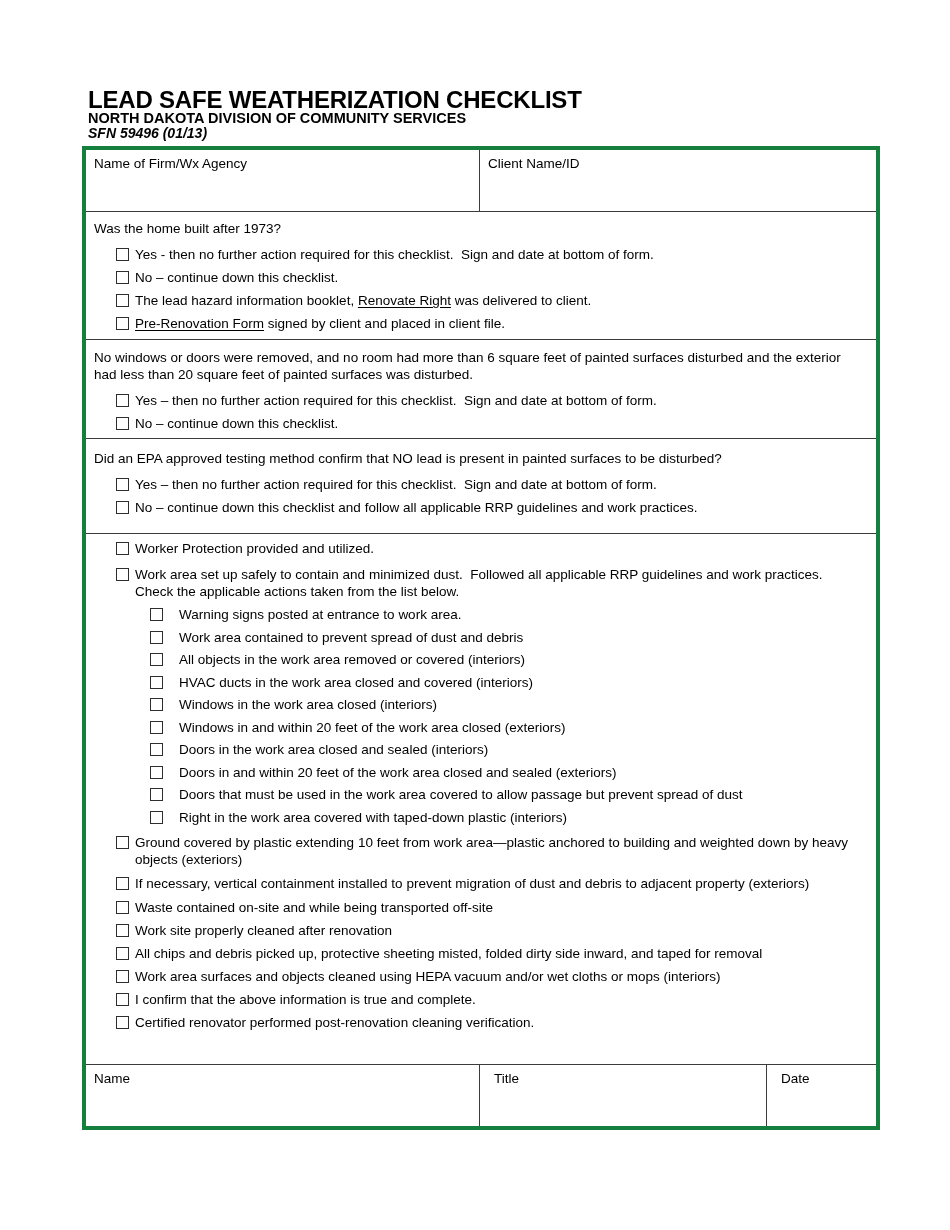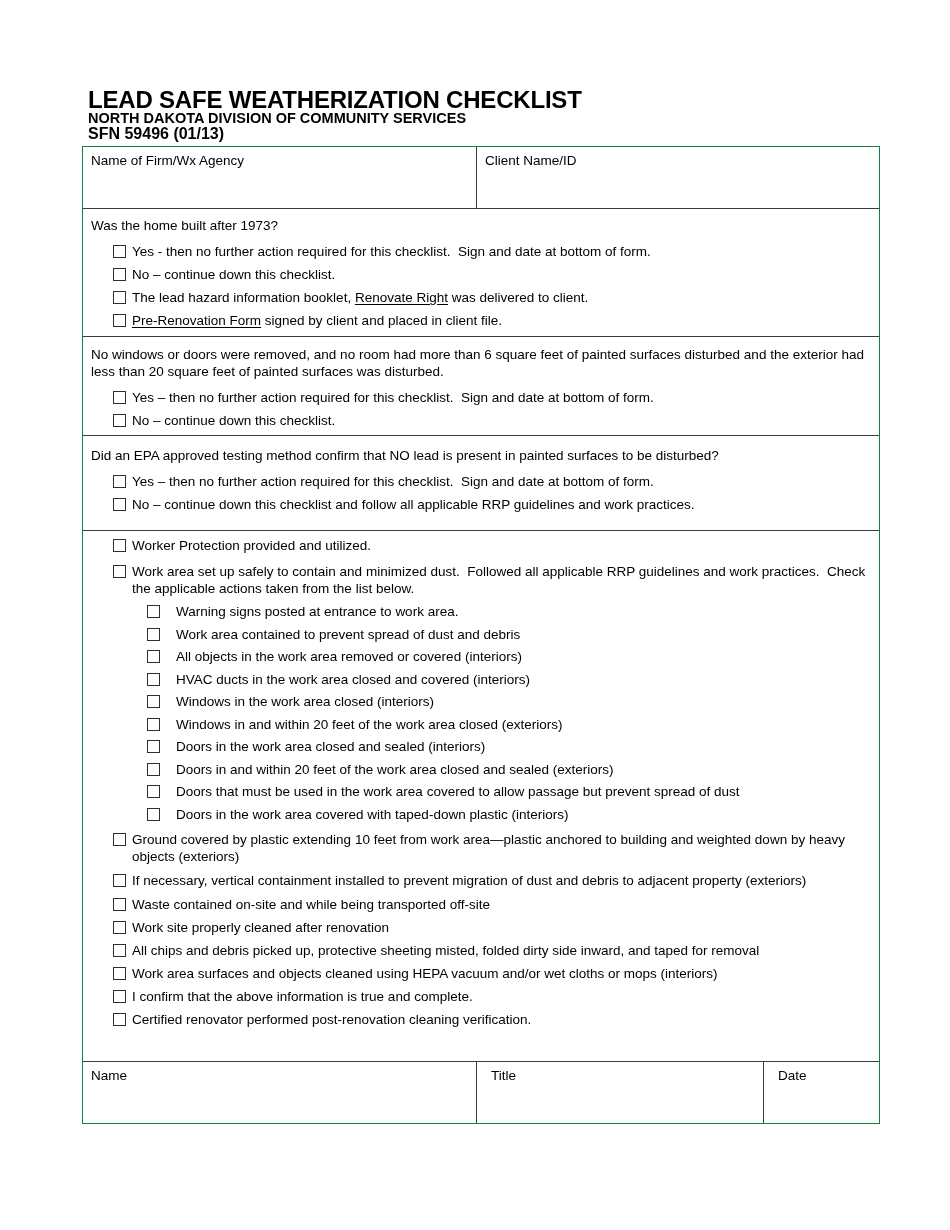--- a/index.html
+++ b/index.html
@@ -8,26 +8,26 @@
     width: 950px; height: 1230px;
     font-family: "Liberation Sans", sans-serif;
     color: #000;
   }
   .page { position: relative; width: 950px; height: 1230px; background: #fff; overflow: hidden; }
 
   
   .header { position: absolute; left: 88px; top: 89px; }
   .title    { font-size: 24px;   font-weight: 700; line-height: 21px; letter-spacing: -0.2px; }
   .subtitle { font-size: 14.5px; font-weight: 700; line-height: 16px; }
-  .formnum  { font-size: 16px; font-weight: 700; line-height: 13px; margin-top: 1px; }
+  .formnum  { font-size: 14px; font-weight: 700; line-height: 13px; margin-top: 1px; font-style: italic; }
 
   
   .form-table {
     position: absolute; left: 82px; top: 146px; width: 798px;
-    border: 1px solid #15803d; background: #fff;
+    border: 4px solid #15803d; background: #fff;
   }
   .row-fields { display: flex; height: 61px; }
   .cell { font-size: 13.5px; line-height: 16px; padding: 6px 8px; }
   .cell-firm { width: 394px; border-right: 1px solid #3c3c3c; }
   .cell-client { flex: 1; }
 
   .section { border-top: 1px solid #3c3c3c; }
   .sec1 { height: 128px; padding-top: 8px; }
   .sec2 { height: 99px;  padding-top: 9px; }
   .sec3 { height: 95px;  padding-top: 11px; }
@@ -169,21 +169,21 @@
         <div class="chk-row sub">
           <span class="chk"></span>
           <span class="lbl">Doors in and within 20 feet of the work area closed and sealed (exteriors)</span>
         </div>
         <div class="chk-row sub">
           <span class="chk"></span>
           <span class="lbl">Doors that must be used in the work area covered to allow passage but prevent spread of dust</span>
         </div>
         <div class="chk-row sub">
           <span class="chk"></span>
-          <span class="lbl">Doors in the work area covered with taped-down plastic (interiors)</span>
+          <span class="lbl">Right in the work area covered with taped-down plastic (interiors)</span>
         </div>
       </div>
 
       <div class="chk-row ml">
         <span class="chk"></span>
         <span class="lbl">Ground covered by plastic extending 10 feet from work area—plastic anchored to building and weighted down by heavy objects (exteriors)</span>
       </div>
       <div class="chk-row ml">
         <span class="chk"></span>
         <span class="lbl">If necessary, vertical containment installed to prevent migration of dust and debris to adjacent property (exteriors)</span>

